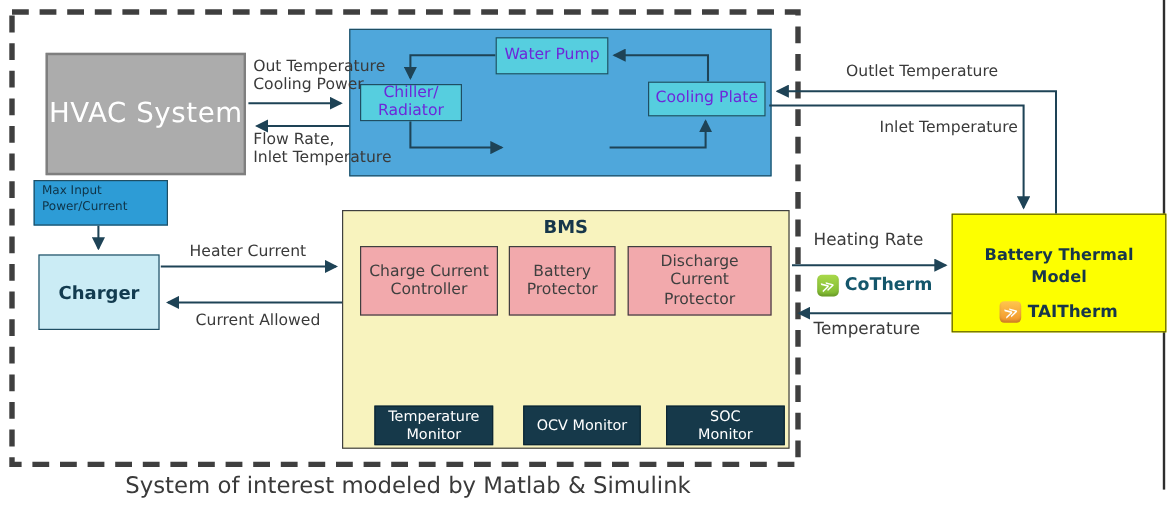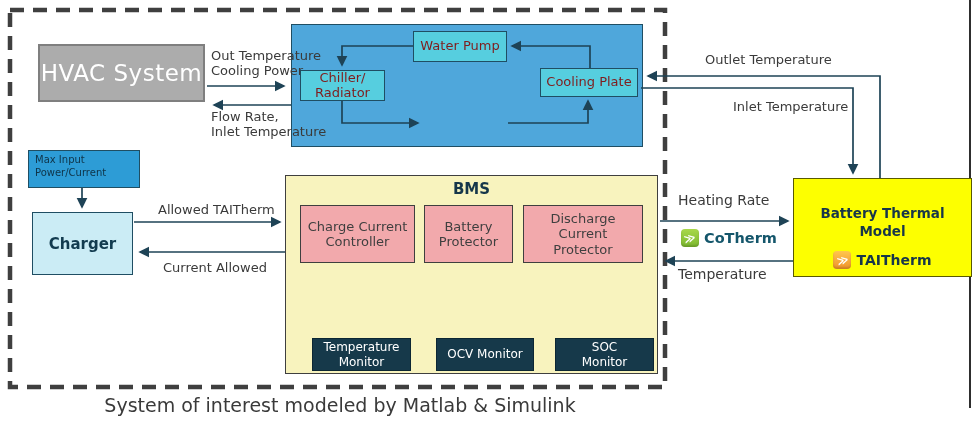--- a/index.html
+++ b/index.html
@@ -7,21 +7,21 @@
     position:relative;width:977px;height:429px;background:#ffffff;
     font-family:"DejaVu Sans","Liberation Sans",sans-serif;overflow:hidden;
   }
   .abs{position:absolute;box-sizing:border-box;}
   .preline{white-space:pre-line;}
   
   .blue-container{background:#4FA7DB;border:1.6px solid #1F4E63;z-index:1;}
   .bms-container{background:#F8F3BE;border:1.6px solid #3F3F3F;z-index:1;}
   .yellow-container{background:#FDFF00;border:1.4px solid #5A5A00;z-index:1;}
   
-  .cyan-box{background:#56CEDF;border:1.5px solid #1F4E63;color:#7f1d1d;
+  .cyan-box{background:#56CEDF;border:1.5px solid #1F4E63;color:#6d28d9;
     display:flex;align-items:center;justify-content:center;text-align:center;
     font-size:13px;line-height:1.12;z-index:3;}
   .pink-box{background:#F2A9AC;border:1.5px solid #3F3F3F;color:#3F3F3F;
     display:flex;align-items:center;justify-content:center;text-align:center;
     font-size:13px;line-height:1.18;z-index:3;}
   .navy-box{background:#16394A;border:1.5px solid #0C2633;color:#ffffff;
     display:flex;align-items:center;justify-content:center;text-align:center;
     font-size:12px;line-height:1.2;z-index:3;}
   .hvac-box{background:#ACACAC;border:2px solid #7F7F7F;color:#ffffff;
     display:flex;align-items:center;justify-content:center;
@@ -88,21 +88,21 @@
       <path d="M880 178 V76 H648" marker-end="url(#arr)"></path>
       <path d="M641 88 H853 V173" marker-end="url(#arr)"></path>
       <path d="M82 188 V207" marker-end="url(#arr)"></path>
       <path d="M134 222 H280" marker-end="url(#arr)"></path>
       <path d="M285 252 H140" marker-end="url(#arr)"></path>
       <path d="M660 221 H788" marker-end="url(#arr)"></path>
       <path d="M793 261 H666" marker-end="url(#arr)"></path>
     </g>
   </svg>
 
-  <div class="abs hvac-box" style="left:38px;top:44px;width:167px;height:58px;">
+  <div class="abs hvac-box" style="left:38px;top:44px;width:167px;height:102px;">
     <span>HVAC System</span>
   </div>
 
   <div class="abs cyan-box" style="left:413px;top:31px;width:94px;height:31px;">
     <span class="preline">Water Pump</span>
   </div>
   <div class="abs cyan-box" style="left:300px;top:70px;width:85px;height:31px;">
     <span class="preline">Chiller/
 Radiator</span>
   </div>
@@ -140,21 +140,21 @@
     <span class="preline">SOC
 Monitor</span>
   </div>
 
   <div class="flow-label preline" style="left:211px;top:48px;">Out Temperature
 Cooling Power</div>
   <div class="flow-label preline" style="left:211px;top:109px;">Flow Rate,
 Inlet Temperature</div>
   <div class="flow-label" style="left:705px;top:52px;">Outlet Temperature</div>
   <div class="flow-label" style="left:733px;top:99px;">Inlet Temperature</div>
-  <div class="flow-label" style="left:158px;top:202px;">Allowed TAITherm</div>
+  <div class="flow-label" style="left:158px;top:202px;">Heater Current</div>
   <div class="flow-label" style="left:163px;top:260px;">Current Allowed</div>
   <div class="flow-label" style="left:678px;top:192px;font-size:14px;">Heating Rate</div>
   <div class="flow-label" style="left:678px;top:266px;font-size:14px;">Temperature</div>
 
   <div class="abs logo-row" style="left:681px;top:229px;">
     <div class="logo-icon cotherm-icon">
       <span>≫</span>
     </div>
     <div class="cotherm-text">CoTherm</div>
   </div>

